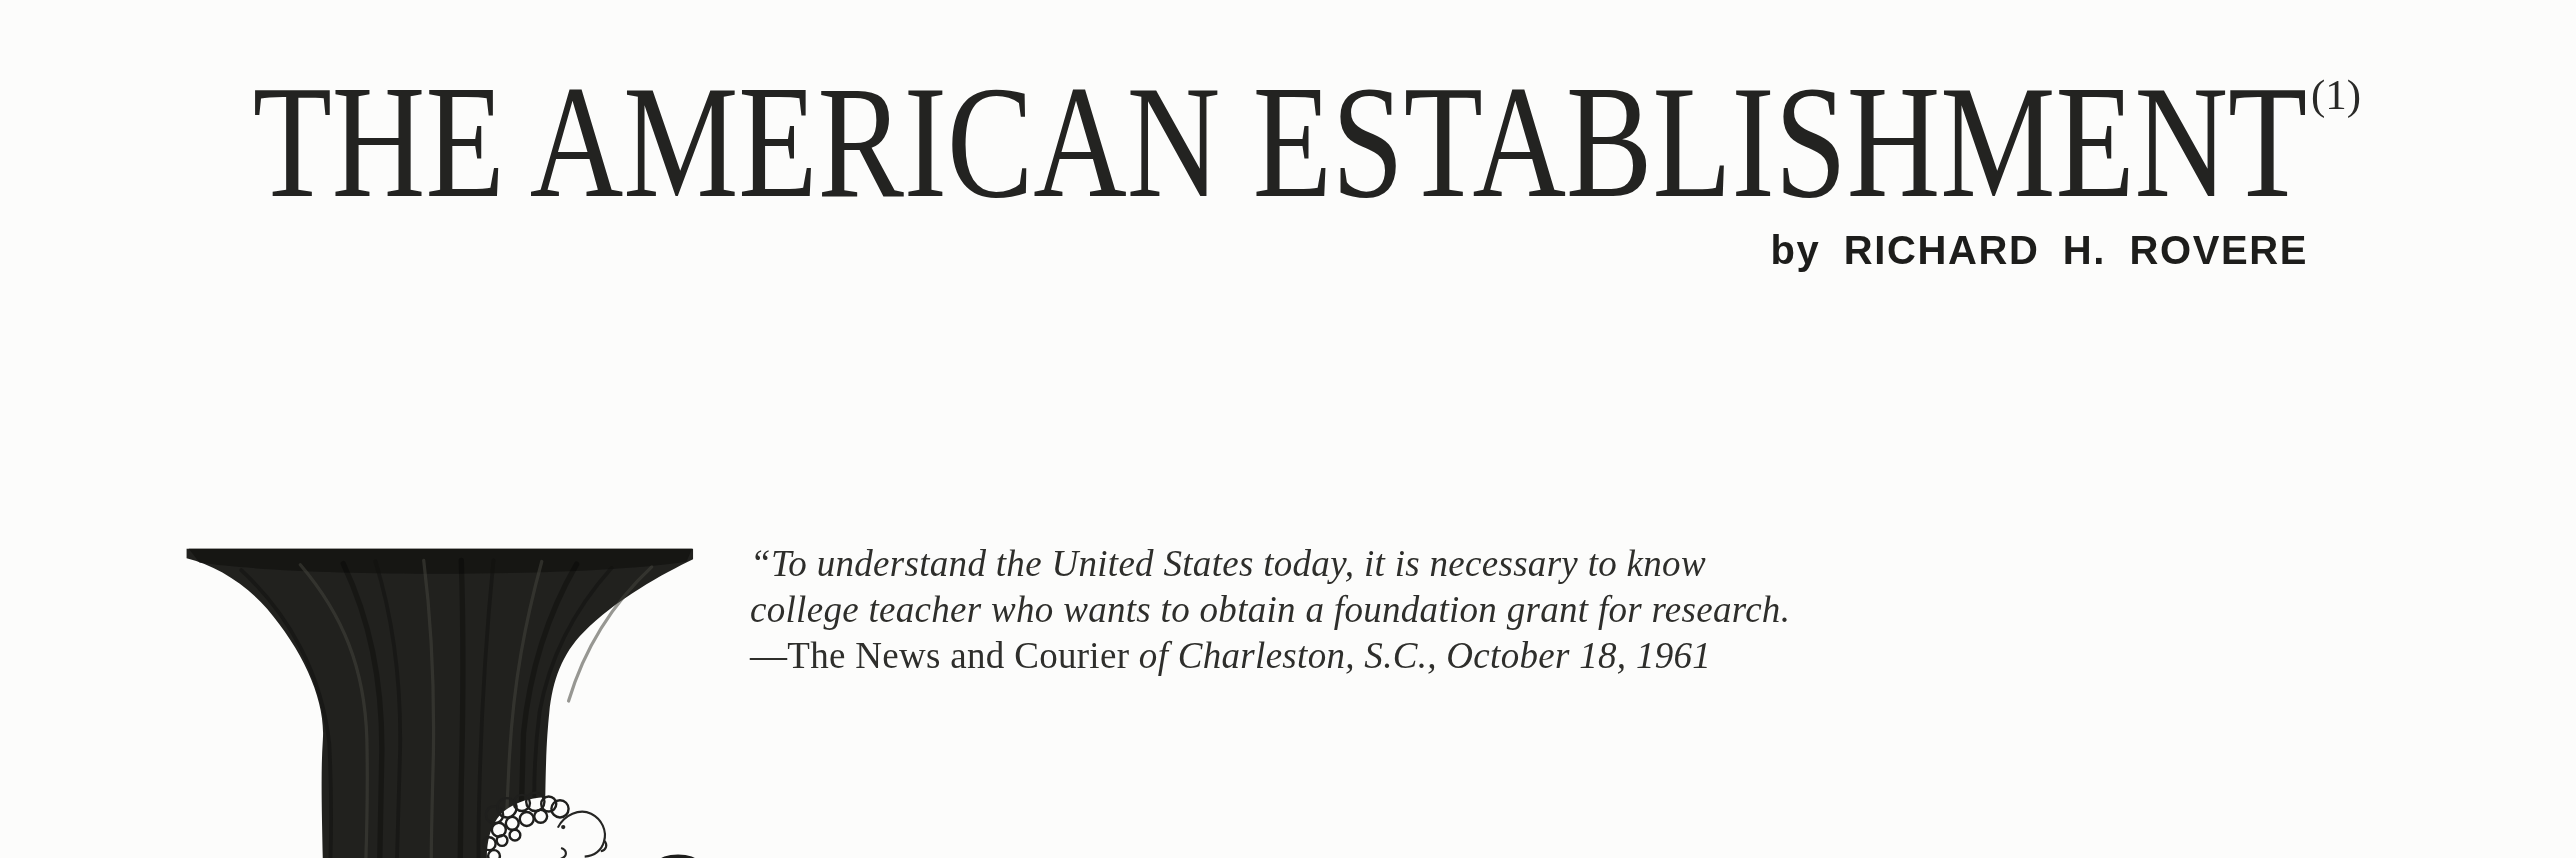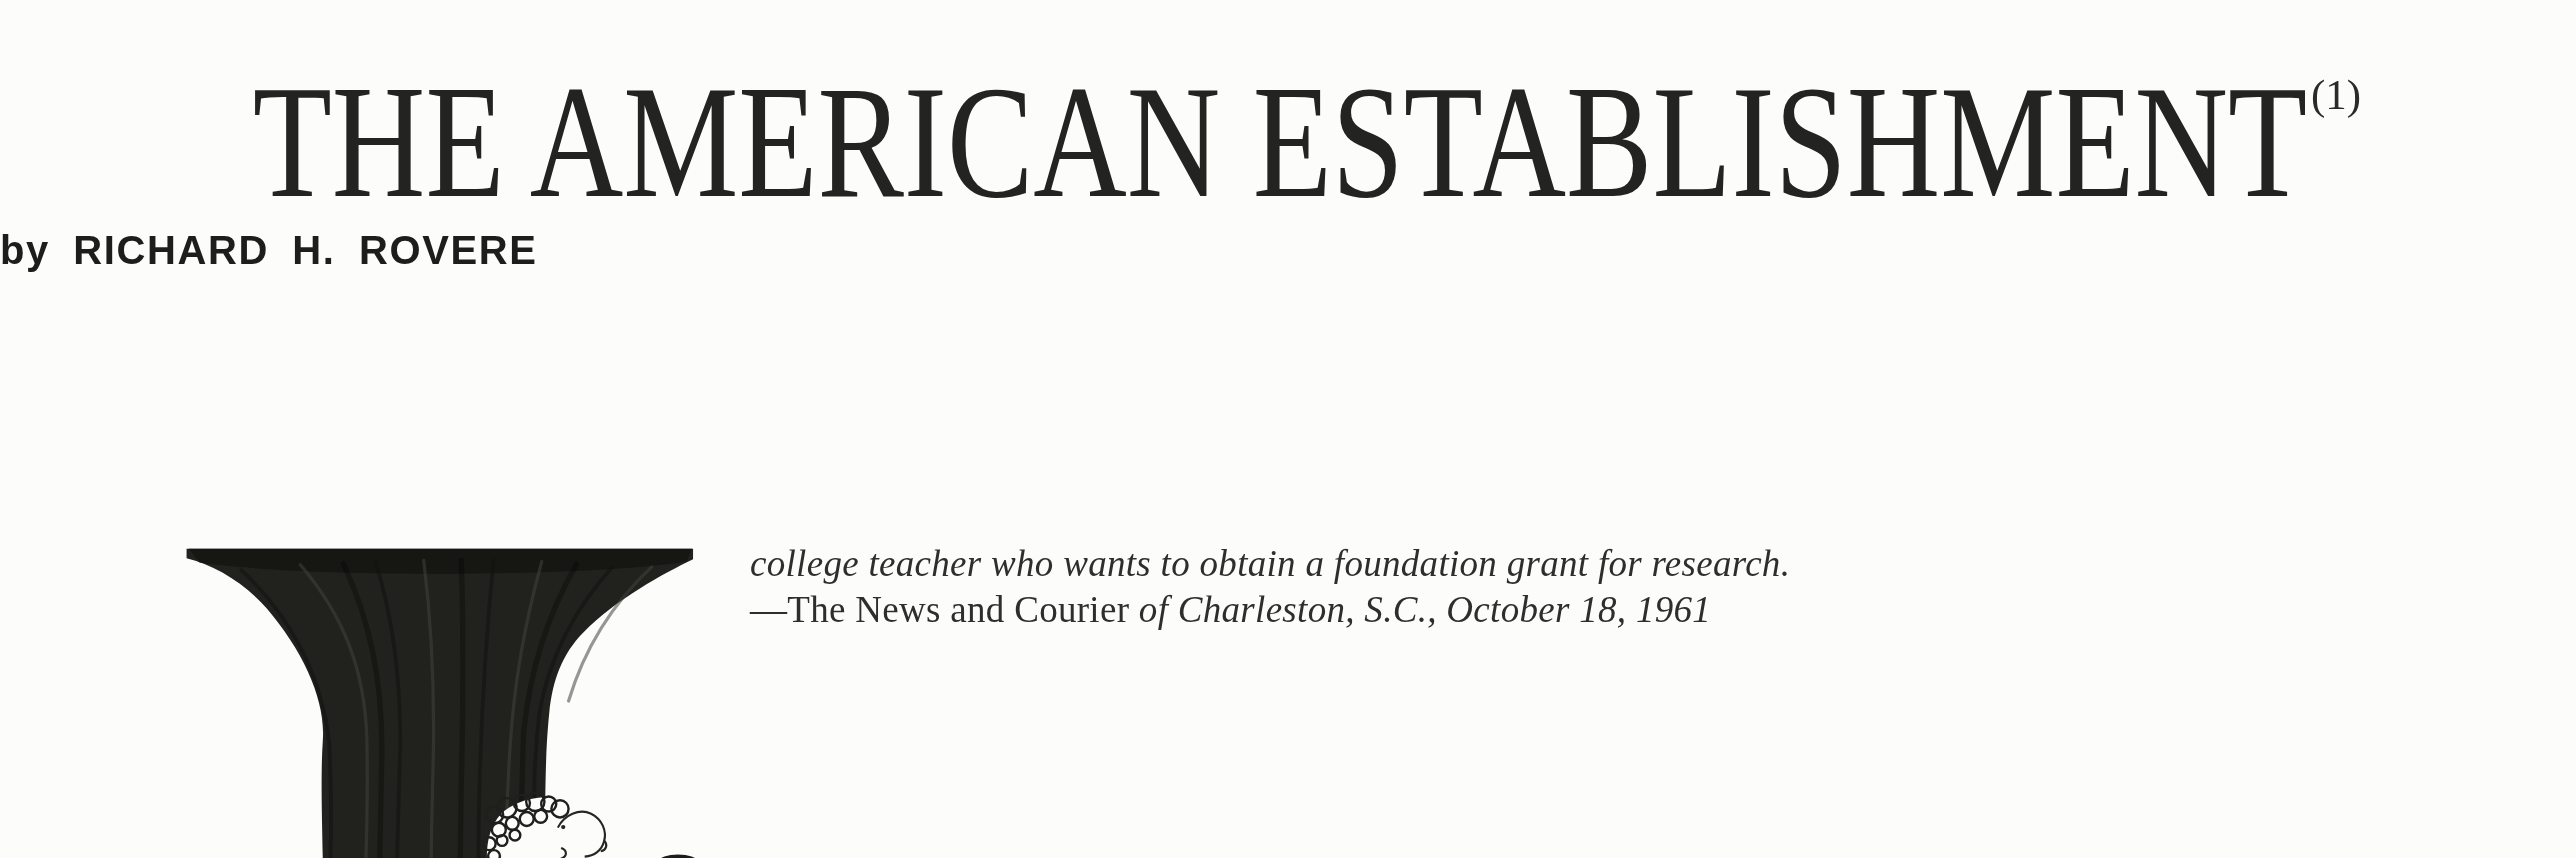--- a/index.html
+++ b/index.html
@@ -20,20 +20,21 @@
     fill:#232321;
   }
   .title-sup{
     font-family:"Liberation Serif", serif;
     fill:#2a2a28;
   }
 
   
   .byline{
     position:absolute;left:0;top:225px;width:2308px;
+    text-align:right;
     font-family:"Liberation Sans", sans-serif;
     font-weight:700;
     font-size:40px;
     letter-spacing:1.6px;
     word-spacing:10.7px;
     color:#1d1d1b;
     white-space:pre;
   }
 
   
@@ -120,18 +121,19 @@
         <path d="M 1126 1560 C 1134 1568 1130 1578 1120 1580"></path>
         <path d="M 1046 1574 C 1058 1578 1058 1590 1046 1594 C 1056 1596 1064 1598 1062 1600"></path>
       </g>
       <circle cx="1050" cy="1535" r="4" fill="#262624"></circle>
     </g>
 
     <ellipse cx="1264" cy="1599" rx="36" ry="13" fill="#1d1d1b"></ellipse>
   </svg>
 
   <div class="quote">
+    <div class="quote-line">“To understand the United States today, it is necessary to know</div>
     <div class="quote-line">college teacher who wants to obtain a foundation grant for research.</div>
     <div class="quote-line attribution"><span class="roman">—The News and Courier </span><span class="italic">of Charleston, S.C., October 18, 1961</span></div>
   </div>
 
 </div>
 
 
 </body></html>

